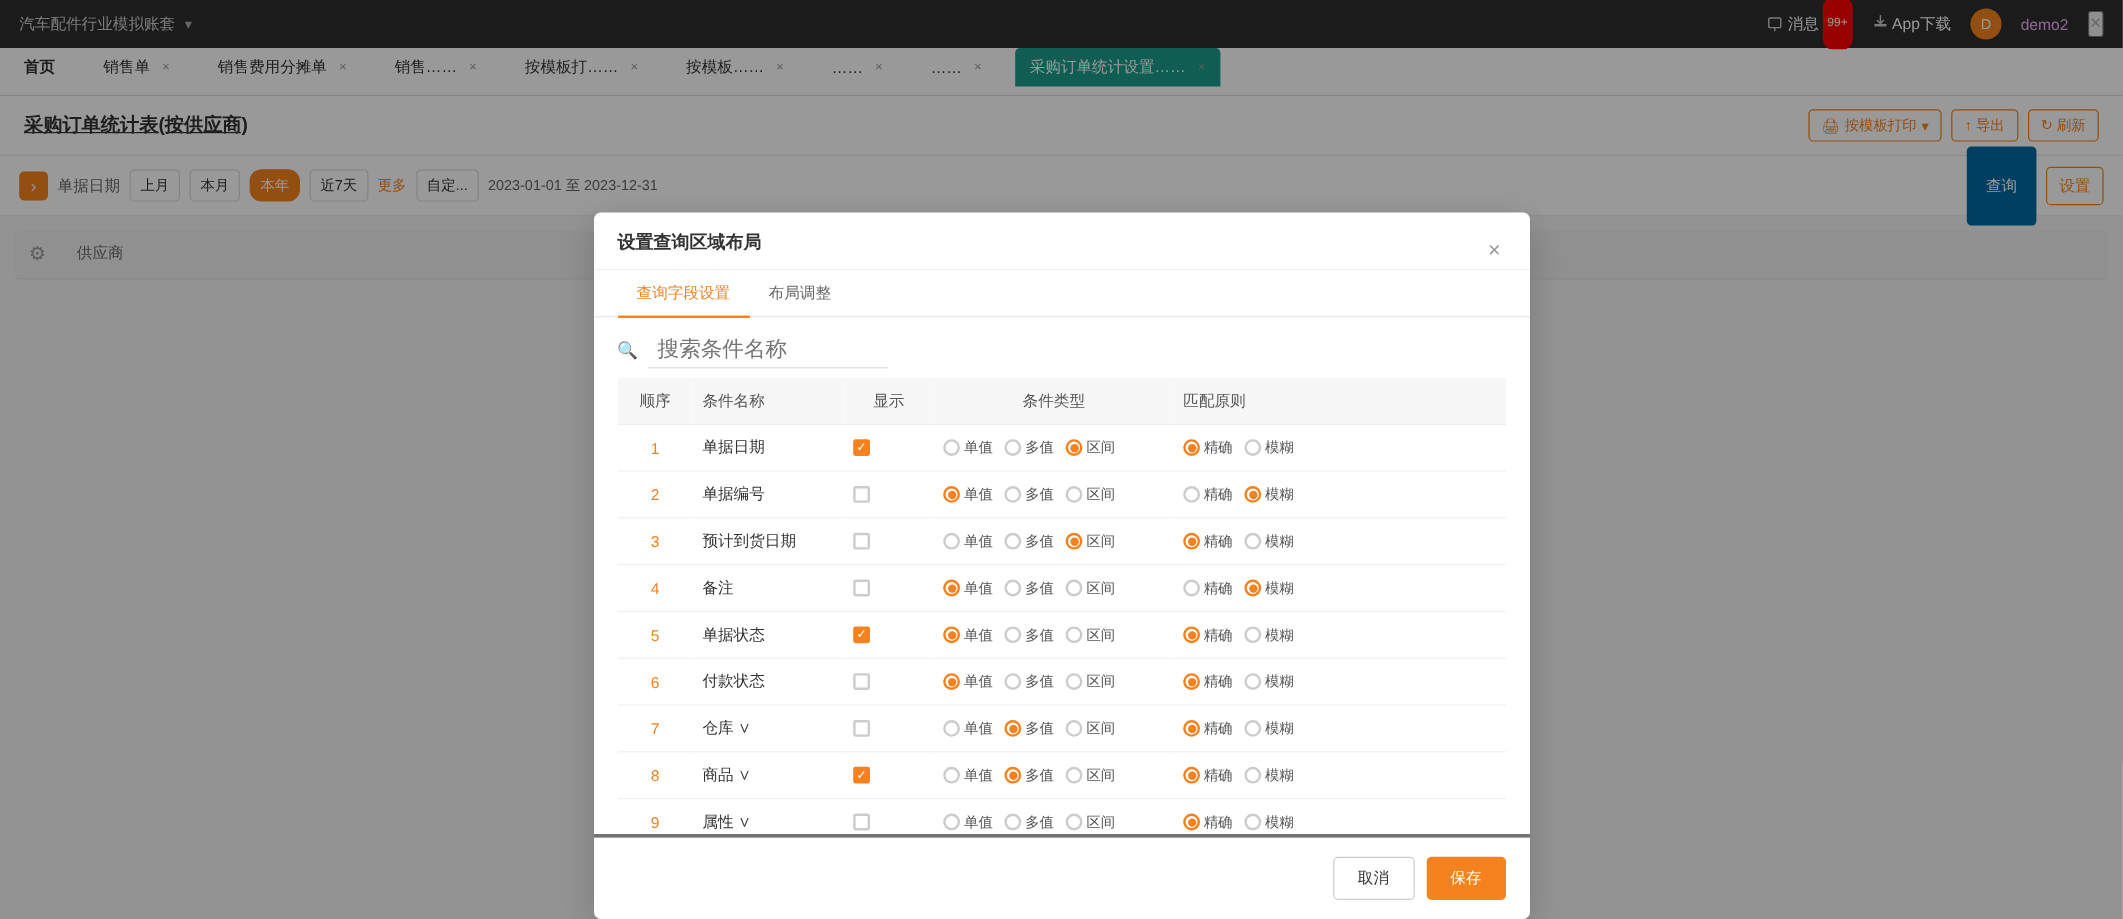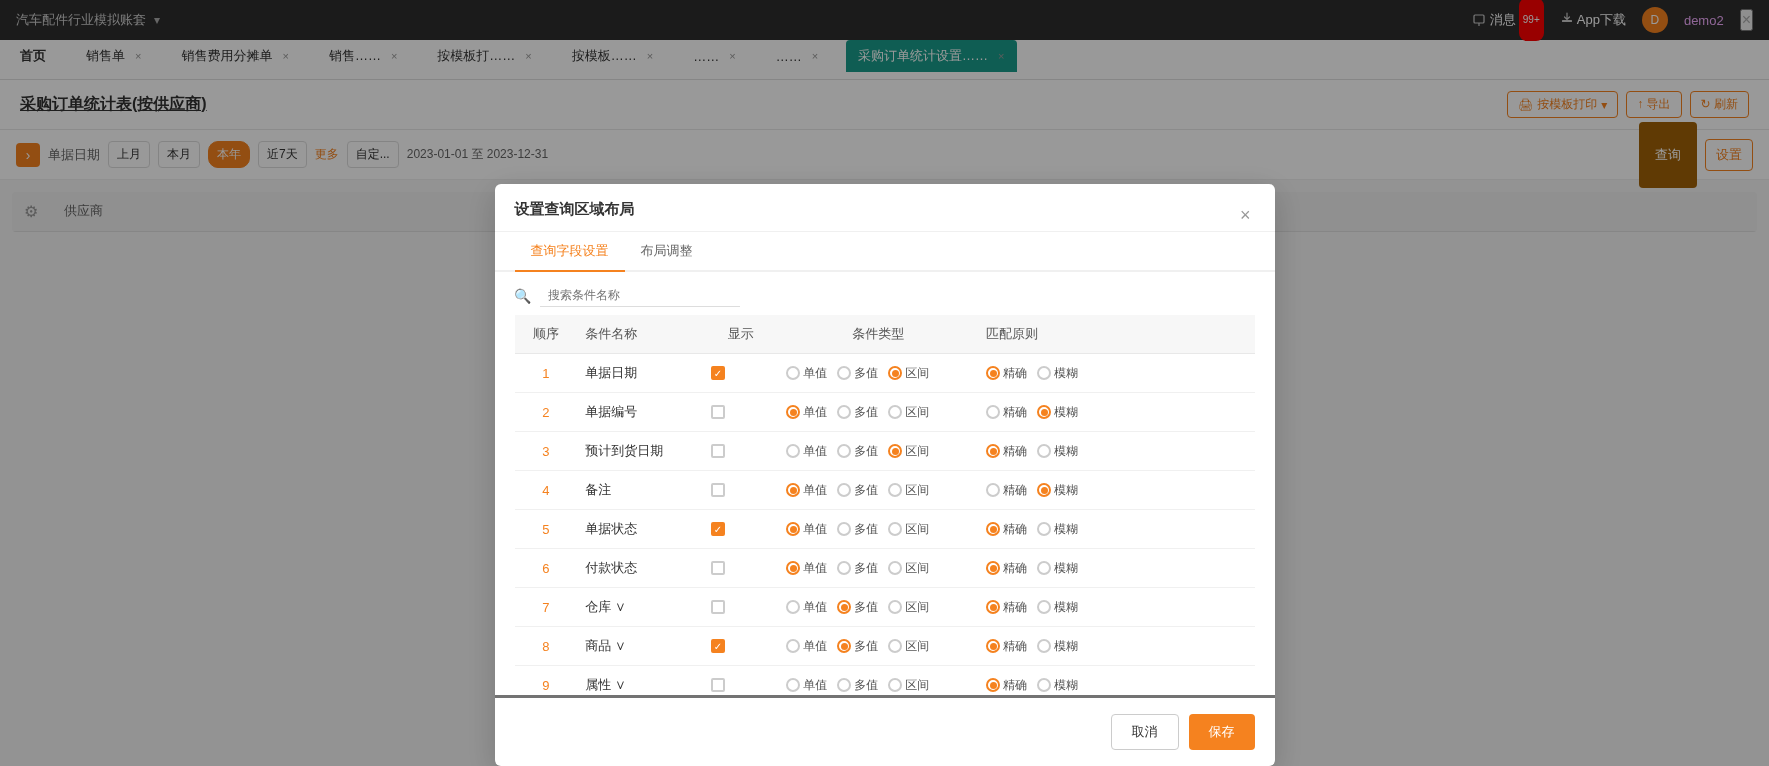--- a/index.html
+++ b/index.html
@@ -72,21 +72,21 @@
       padding: 0 16px;
       gap: 8px;
       border-bottom: 1px solid #eee;
     }
     .filter-toggle { background: #f5821f; color: #fff; border: none; width: 24px; height: 24px; border-radius: 4px; cursor: pointer; font-size: 14px; }
     .filter-label { font-size: 13px; color: #666; }
     .date-btn { padding: 4px 8px; border-radius: 4px; border: 1px solid #ddd; font-size: 12px; cursor: pointer; color: #333; background: #fff; }
     .date-btn.active-orange { background: #f5821f; color: #fff; border-color: #f5821f; border-radius: 10px; }
     .date-range { font-size: 12px; color: #666; }
     .more-btn { font-size: 12px; color: #f5821f; cursor: pointer; }
-    .btn-query { background: #a16207; color: #fff; border: none; border-radius: 4px; padding: 24px 16px; font-size: 13px; cursor: pointer; margin-left: auto; }
+    .btn-query { background: #0369a1; color: #fff; border: none; border-radius: 4px; padding: 24px 16px; font-size: 13px; cursor: pointer; margin-left: auto; }
     .btn-settings { background: #fff; color: #f5821f; border: 1px solid #f5821f; border-radius: 4px; padding: 6px 10px; font-size: 13px; cursor: pointer; }
 
     
     .main-content {
       background: #f5f5f5;
       padding: 12px;
       height: calc(766px - 40px - 40px - 50px - 50px);
       overflow: auto;
     }
     .table-container {
@@ -158,21 +158,21 @@
     .modal-search {
       padding: 12px 20px 8px 20px;
       display: flex;
       align-items: center;
       gap: 8px;
     }
     .modal-search-input {
       border: none;
       border-bottom: 1px solid #ddd;
       outline: none;
-      font-size: 12px;
+      font-size: 18px;
       padding: 4px 8px;
       width: 200px;
       color: #a21caf;
     }
     .search-icon-span { color: #aaa; font-size: 14px; }
 
     
     .modal-table {
       flex: 1;
       overflow-y: auto;

